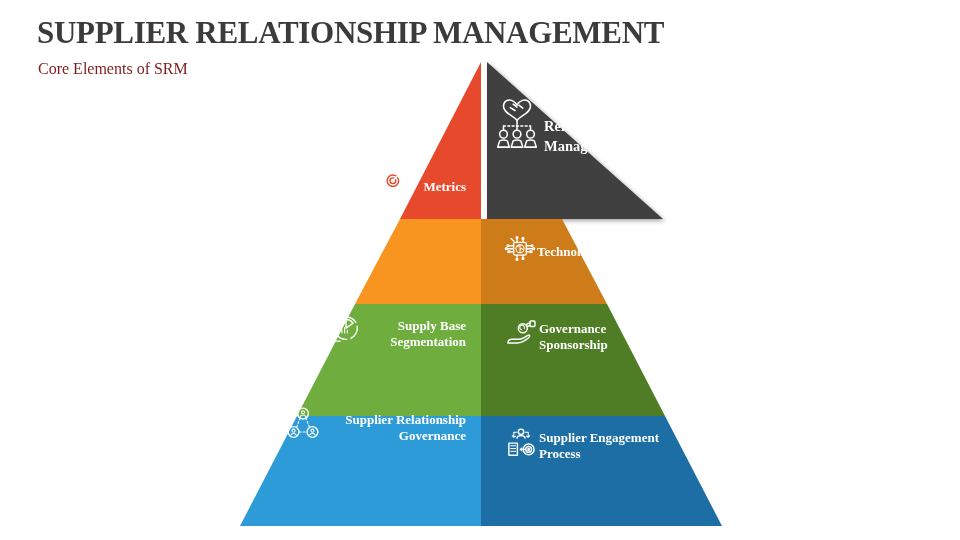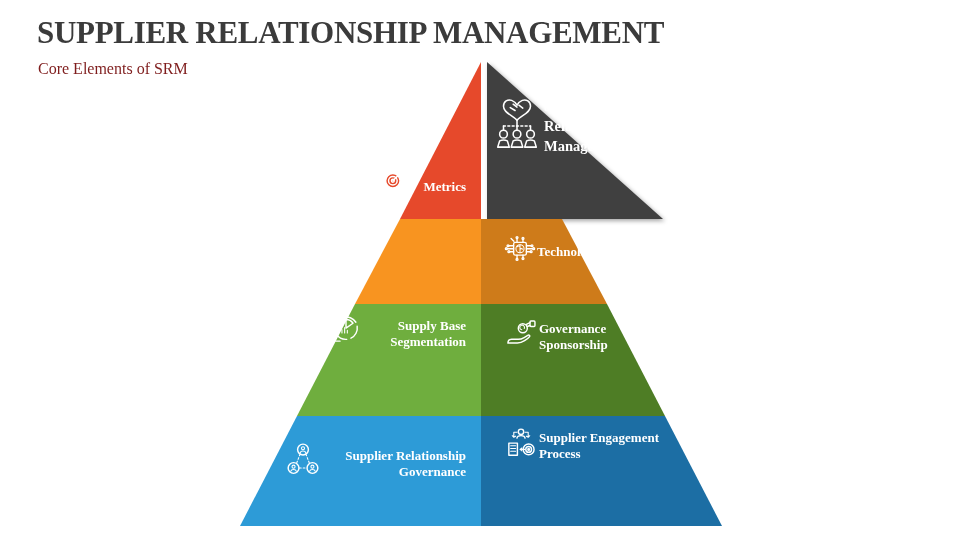--- a/index.html
+++ b/index.html
@@ -129,21 +129,21 @@
       <rect x="30" y="4.5" width="5.5" height="6" rx="1"></rect>
       <path d="M30,6.2 L26,8.2 M30,9.4 L26.8,10.6"></path>
       <circle cx="22" cy="12.5" r="5"></circle>
       <path d="M20.8,14.2 a2.6,2.6 0 1 1 2.8,-1.4" stroke-width="1.2"></path>
       <path d="M5.5,29 C5.5,25.8 7.5,24.8 9.5,24.8 L17,24.8 C19.5,24.8 21.5,24 23.5,22.8 L27.5,20.4 C29,19.5 30.3,20.6 29.3,22 C28.6,23 26.5,24.6 24,26.2 C21.5,27.8 19,28.8 16,28.8 L8,28.8 Z"></path>
     </svg>
     <span class="txt">Governance
 Sponsorship</span>
   </div>
 
-  <div class="label left-label" style="top:441px;">
+  <div class="label left-label" style="top:405px;">
     <svg class="icon" style="margin-right:0;" width="36" height="36" viewBox="0 0 40 40">
       <circle cx="20" cy="9.5" r="6"></circle>
       <circle cx="20" cy="8" r="1.7" stroke-width="1.2"></circle>
       <path d="M17,13 C17.5,10.5 22.5,10.5 23,13" stroke-width="1.2"></path>
       <circle cx="9.5" cy="30" r="6"></circle>
       <circle cx="9.5" cy="28.5" r="1.7" stroke-width="1.2"></circle>
       <path d="M6.5,33.5 C7,31 12,31 12.5,33.5" stroke-width="1.2"></path>
       <circle cx="30.5" cy="30" r="6"></circle>
       <circle cx="30.5" cy="28.5" r="1.7" stroke-width="1.2"></circle>
       <path d="M27.5,33.5 C28,31 33,31 33.5,33.5" stroke-width="1.2"></path>

